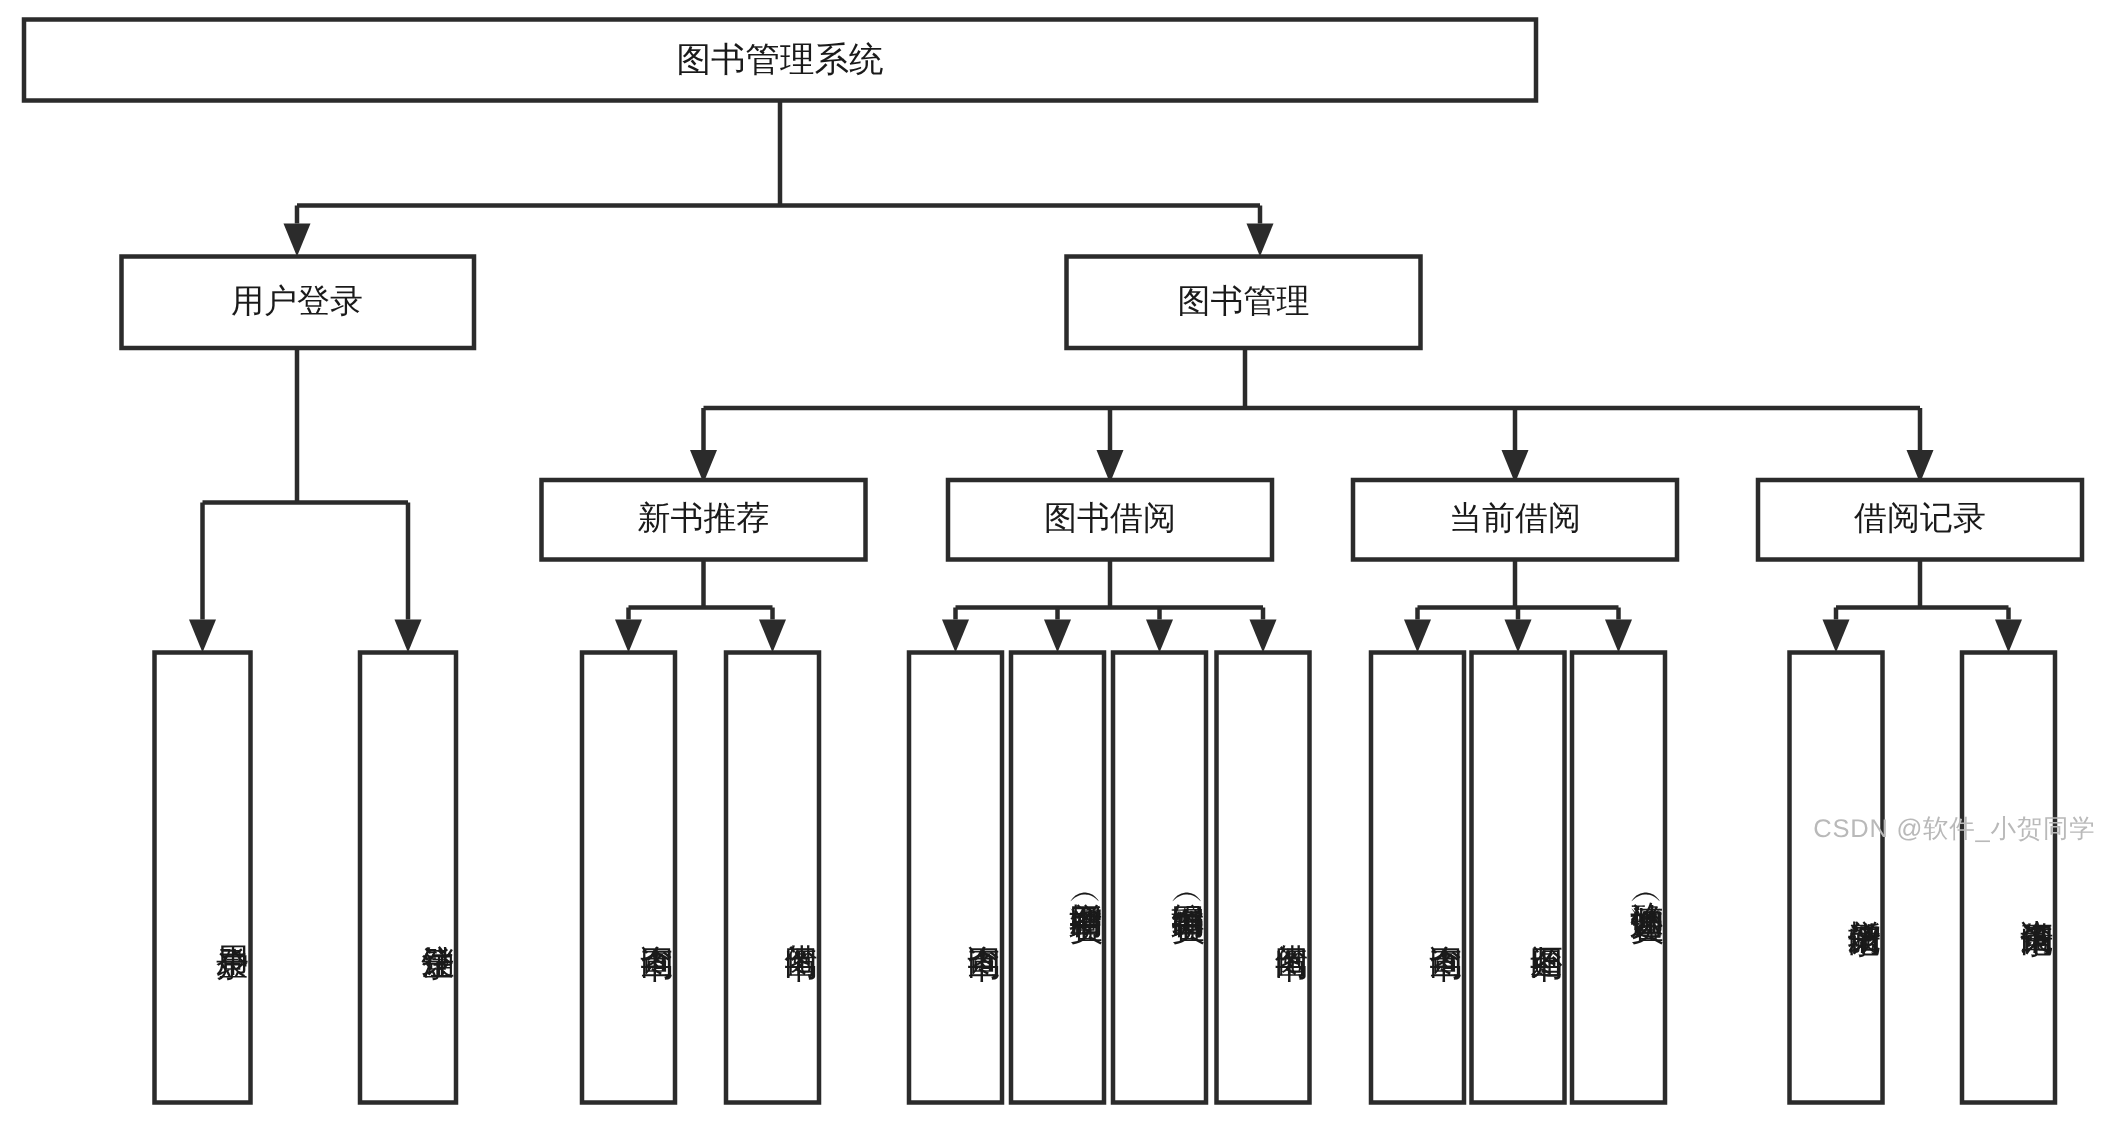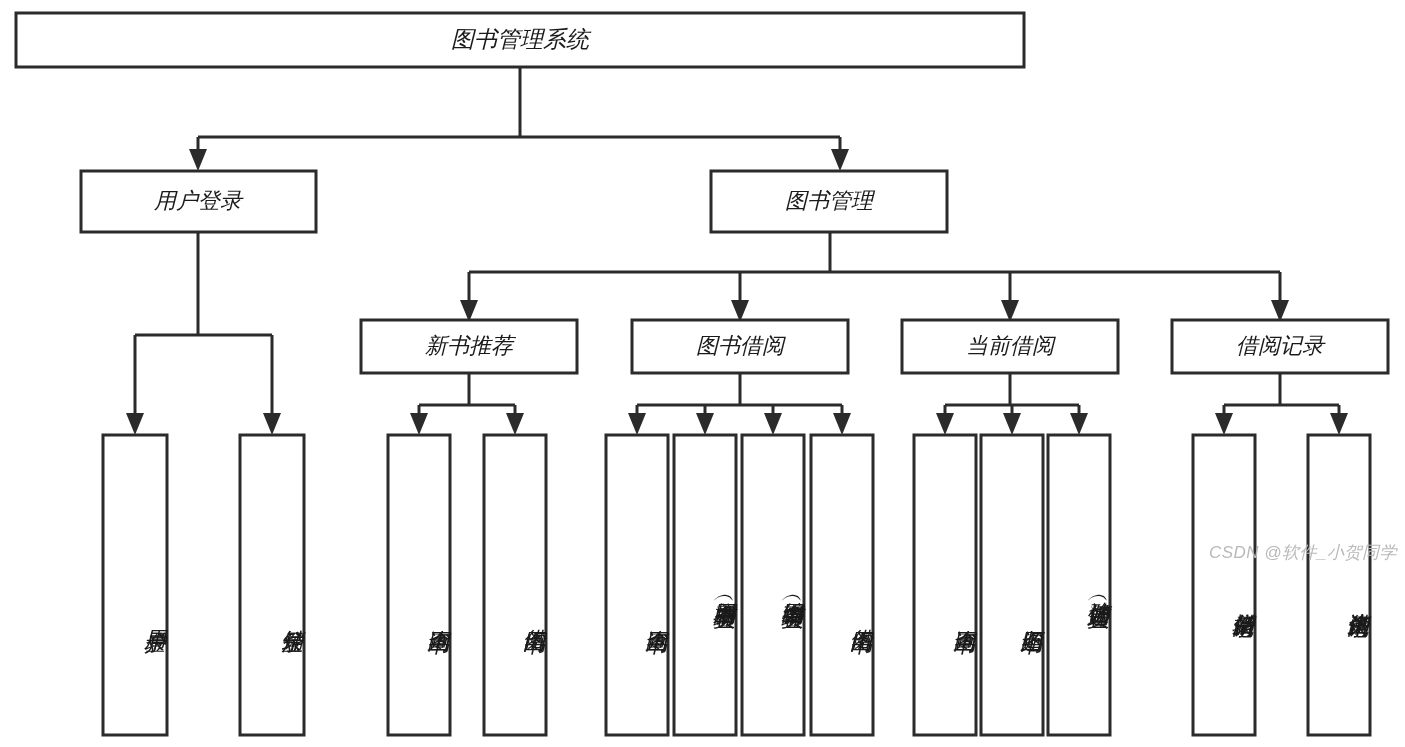--- a/index.html
+++ b/index.html
@@ -11,21 +11,20 @@
     width: 1405px;
     height: 747px;
     font-family: "Liberation Sans", sans-serif;
     overflow: hidden;
   }
   #diagram-root {
     position: relative;
     width: 1405px;
     height: 570px;
     background: #ffffff;
-    font-style: italic;
   }
   svg.flow {
     position: absolute;
     left: 0;
     top: 0;
     width: 1405px;
     height: 747px;
     display: block;
   }
   .node-rect {

